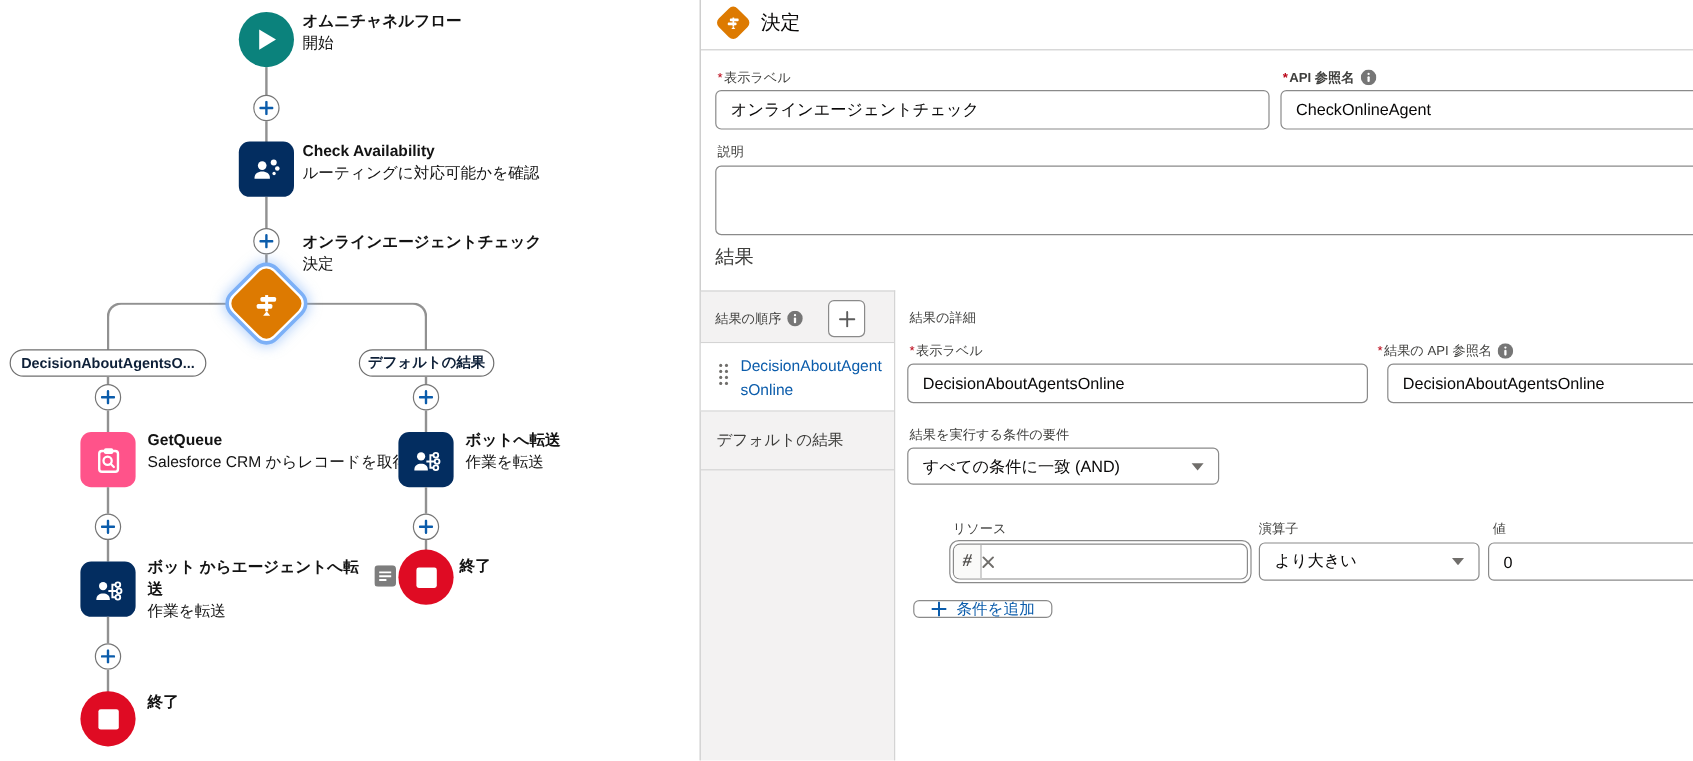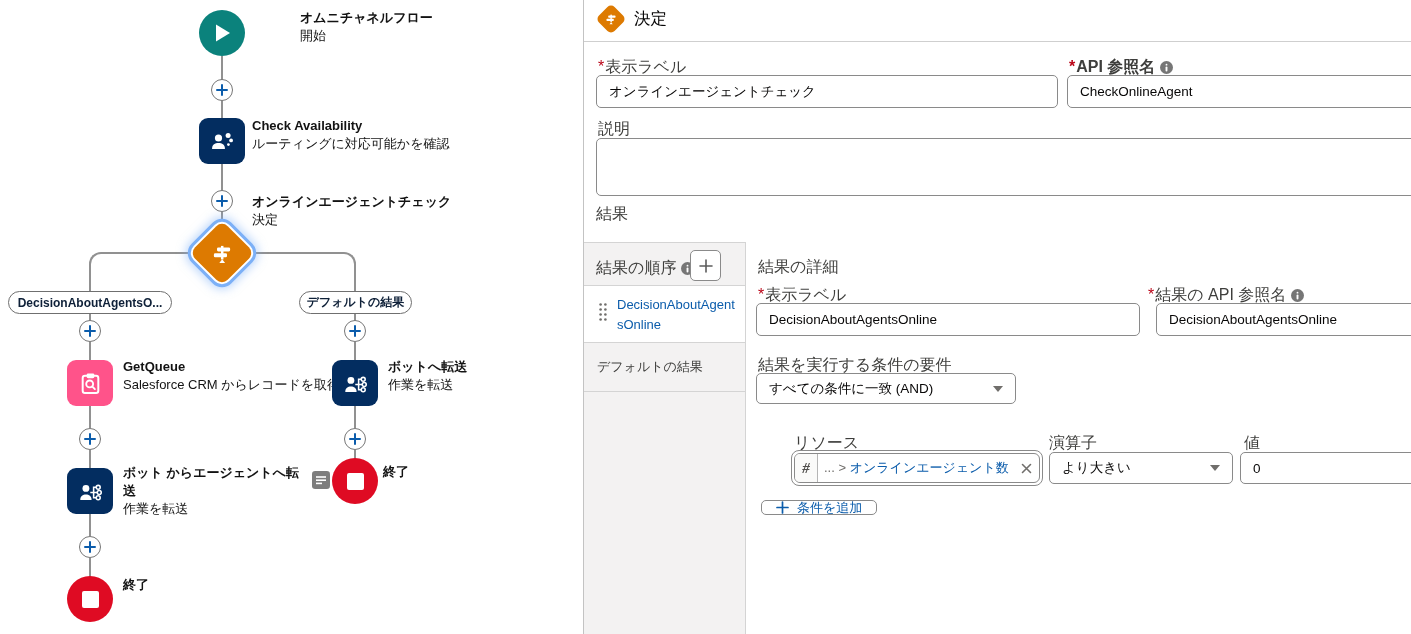--- a/index.html
+++ b/index.html
@@ -23,21 +23,21 @@
         transform:rotate(45deg);display:flex;align-items:center;justify-content:center;
         box-shadow:0 0 0 2px #ffffff,0 0 0 5px #7cb0f7,0 0 10px 7px rgba(124,176,247,.5);}
   .endnode{background:#df0b23;}
   .clip{overflow:hidden;white-space:nowrap;}
   
   .panel{position:absolute;left:583px;top:0;width:828px;height:634px;background:#fff;border-left:1px solid #c3c3c3;}
   .hdr-diamond{position:absolute;left:16px;top:8px;width:22px;height:22px;background:#dd7a01;border-radius:5px;
         transform:rotate(45deg);display:flex;align-items:center;justify-content:center;}
   .panel-title{position:absolute;left:50px;top:8px;font-size:16.5px;color:#080707;}
   .divider{position:absolute;height:1px;background:#cfcfcf;}
-  .flabel{position:absolute;font-size:16px;color:#3e3e3c;display:flex;align-items:center;gap:5px;white-space:nowrap;}
+  .flabel{position:absolute;font-size:11px;color:#3e3e3c;display:flex;align-items:center;gap:5px;white-space:nowrap;}
   .req{color:#ba0517;margin-right:1px;}
   .finput{position:absolute;border:1px solid #8a8a8a;border-radius:5px;background:#fff;font-size:13.5px;color:#080707;
         display:flex;align-items:center;padding:0 12px;white-space:nowrap;overflow:hidden;}
   .select{justify-content:space-between;cursor:pointer;}
   .caret{width:0;height:0;border-left:5px solid transparent;border-right:5px solid transparent;border-top:6px solid #706e6b;flex:none;margin-left:8px;}
   .txtarea{position:absolute;border:1px solid #8a8a8a;border-radius:5px;background:#fff;resize:none;outline:none;
         font-family:"Liberation Sans","DejaVu Sans",sans-serif;font-size:13px;padding:8px 12px;}
   .res-head{position:absolute;left:12px;top:204px;display:flex;align-items:baseline;gap:0;width:810px;}
   .res-head .h{font-size:16px;color:#3e3e3c;}
   .res-head .d{font-size:13px;color:#3e3e3c;}
@@ -67,21 +67,21 @@
     <div class="vline" style="left:221px;top:164px;height:27px;"></div>
     <div class="vline" style="left:221px;top:212px;height:10px;"></div>
 
     <div class="node-circ" style="left:199px;top:10px;background:#0b827c;">
       <span style="display:flex;">
         <svg width="20" height="22" viewBox="0 0 20 22">
             <polygon points="4,2.5 18,11 4,19.5" fill="#fff"></polygon>
           </svg>
       </span>
     </div>
-    <div class="nlabel" style="left:252px;top:9px;margin-left:48px;">
+    <div class="nlabel" style="left:252px;top:9px;">
       <div class="t">オムニチャネルフロー</div>
       <div>開始</div>
     </div>
 
     <div class="plus" style="left:211px;top:79px;">
       <svg width="12" height="12" viewBox="0 0 12 12">
           <path d="M6 1v10M1 6h10" stroke="#0b5cab" stroke-width="2" stroke-linecap="round"></path>
         </svg>
     </div>
 
@@ -353,21 +353,20 @@
       <span class="caret"></span>
     </div>
 
     <div class="flabel" style="left:210px;top:433px;">リソース</div>
     <div class="flabel" style="left:465px;top:433px;text-align:right;">演算子</div>
     <div class="flabel" style="left:660px;top:433px;">値</div>
 
     <div class="resource-outer" style="left:207px;top:450px;width:252px;height:36px;">
       <div class="resource-pill">
         <span class="hash-badge">#</span>
-        <span class="res-text"><span class="pre">... &gt;</span> <span class="blue">オンラインエージェント数</span></span>
         <span class="xicon">
           <svg width="11" height="11" viewBox="0 0 11 11">
               <path d="M1.5 1.5l8 8M9.5 1.5l-8 8" stroke="#706e6b" stroke-width="1.6" stroke-linecap="round"></path>
             </svg>
         </span>
       </div>
     </div>
 
     <div class="finput select" style="left:465px;top:452px;width:184px;height:32px;">
       <span>より大きい</span>

